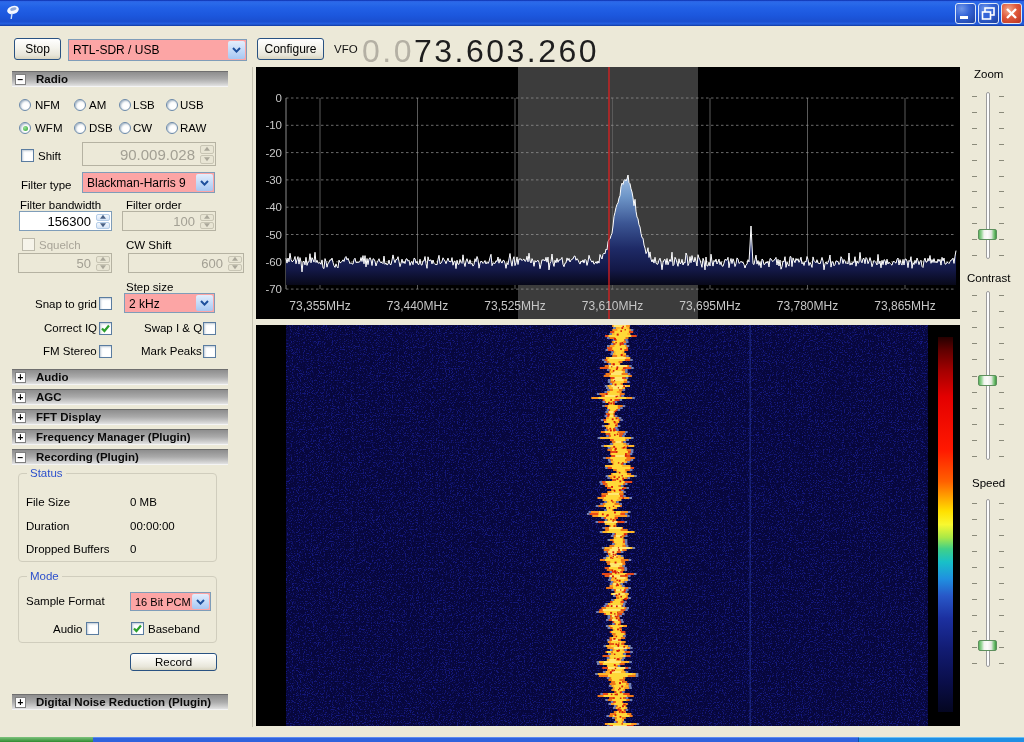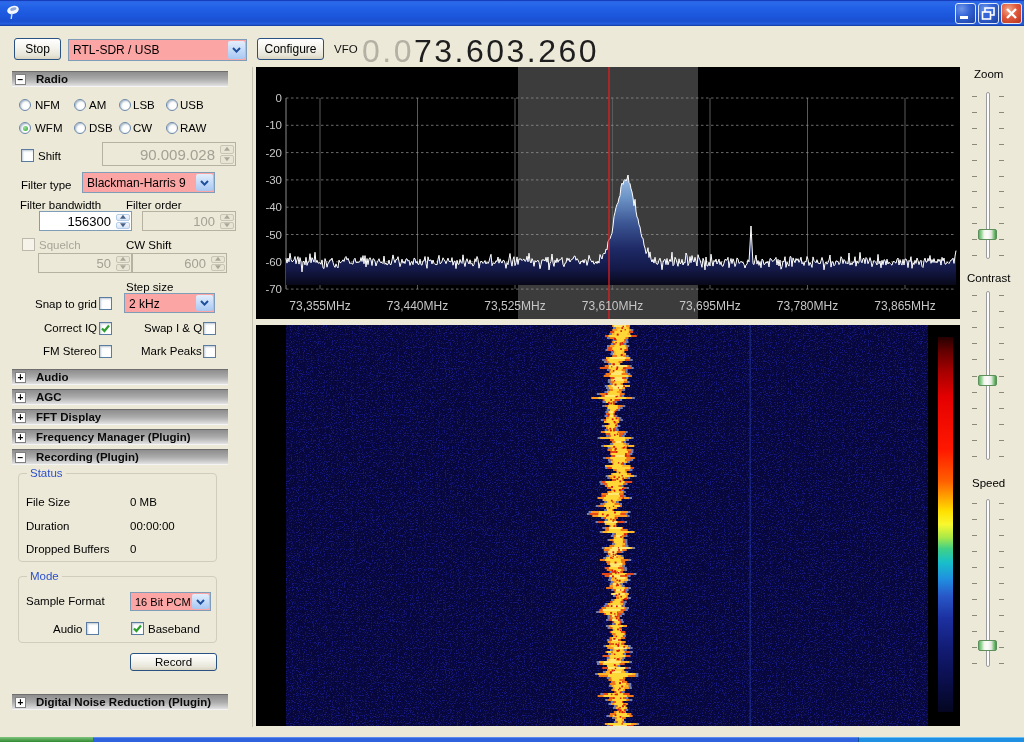--- a/index.html
+++ b/index.html
@@ -33,21 +33,21 @@
 .hdr .ht { position:absolute; left:24px; top:1px; font-size:11.5px; font-weight:bold; color:#0a0a0a; white-space:nowrap; }
 .lbl { position:absolute; font-size:11.5px; color:#000; white-space:nowrap; }
 .lbl.dis { color:#a8a498; }
 .radio { position:absolute; width:12px; height:12px; border-radius:50%; background:#fff; border:1px solid #6a88a8;
   box-shadow:inset 1px 1px 2px rgba(90,120,150,.55); }
 .radio.sel::after { content:""; position:absolute; left:2.5px; top:2.5px; width:5px; height:5px; border-radius:50%;
   background:radial-gradient(circle at 35% 35%,#9ae29a,#2da02d); }
 .cb { position:absolute; width:13px; height:13px; background:#fff; border:1px solid #5a7ca0;
   box-shadow:inset 1px 1px 2px rgba(90,120,150,.4); }
 .cb.dis { border-color:#bcb9aa; box-shadow:none; background:#f6f4ea; }
-.spin { position:absolute; height:20px; border:1px solid #7f9db9; background:#fff;margin-left:20px; }
+.spin { position:absolute; height:20px; border:1px solid #7f9db9; background:#fff; }
 .spin .val { position:absolute; right:20px; top:2px; font-size:13px; color:#000; }
 .spin.dis { border-color:#b5b2a2; background:#ece9d8; }
 .spin.dis .val { color:#a3a094; }
 .spbtns { position:absolute; right:1px; top:1px; bottom:1px; width:15px; display:flex; flex-direction:column; }
 .spb { flex:1; position:relative; background:linear-gradient(180deg,#f5f9fe,#d7e5f7); border:1px solid #b5cde8; border-radius:2px; margin:0.5px; }
 .spin.dis .spb { background:#e8e5d4; border-color:#c8c5b4; }
 .arr-u,.arr-d { position:absolute; left:50%; top:50%; width:0; height:0; border-left:3px solid transparent; border-right:3px solid transparent; }
 .arr-u { border-bottom:4px solid #4a6286; transform:translate(-50%,-55%); }
 .arr-d { border-top:4px solid #4a6286; transform:translate(-50%,-45%); }
 .spin.dis .arr-u { border-bottom-color:#aaa79a; }
@@ -173,21 +173,21 @@
       <span class="val">50</span>
       <span class="spbtns">
         <span class="spb">
           <span class="arr-u"></span>
         </span>
         <span class="spb">
           <span class="arr-d"></span>
         </span>
       </span>
     </div>
-    <div class="spin dis" style="left:112px;top:253px;width:95px">
+    <div class="spin dis" style="left:128px;top:253px;width:116px">
       <span class="val">600</span>
       <span class="spbtns">
         <span class="spb">
           <span class="arr-u"></span>
         </span>
         <span class="spb">
           <span class="arr-d"></span>
         </span>
       </span>
     </div>

